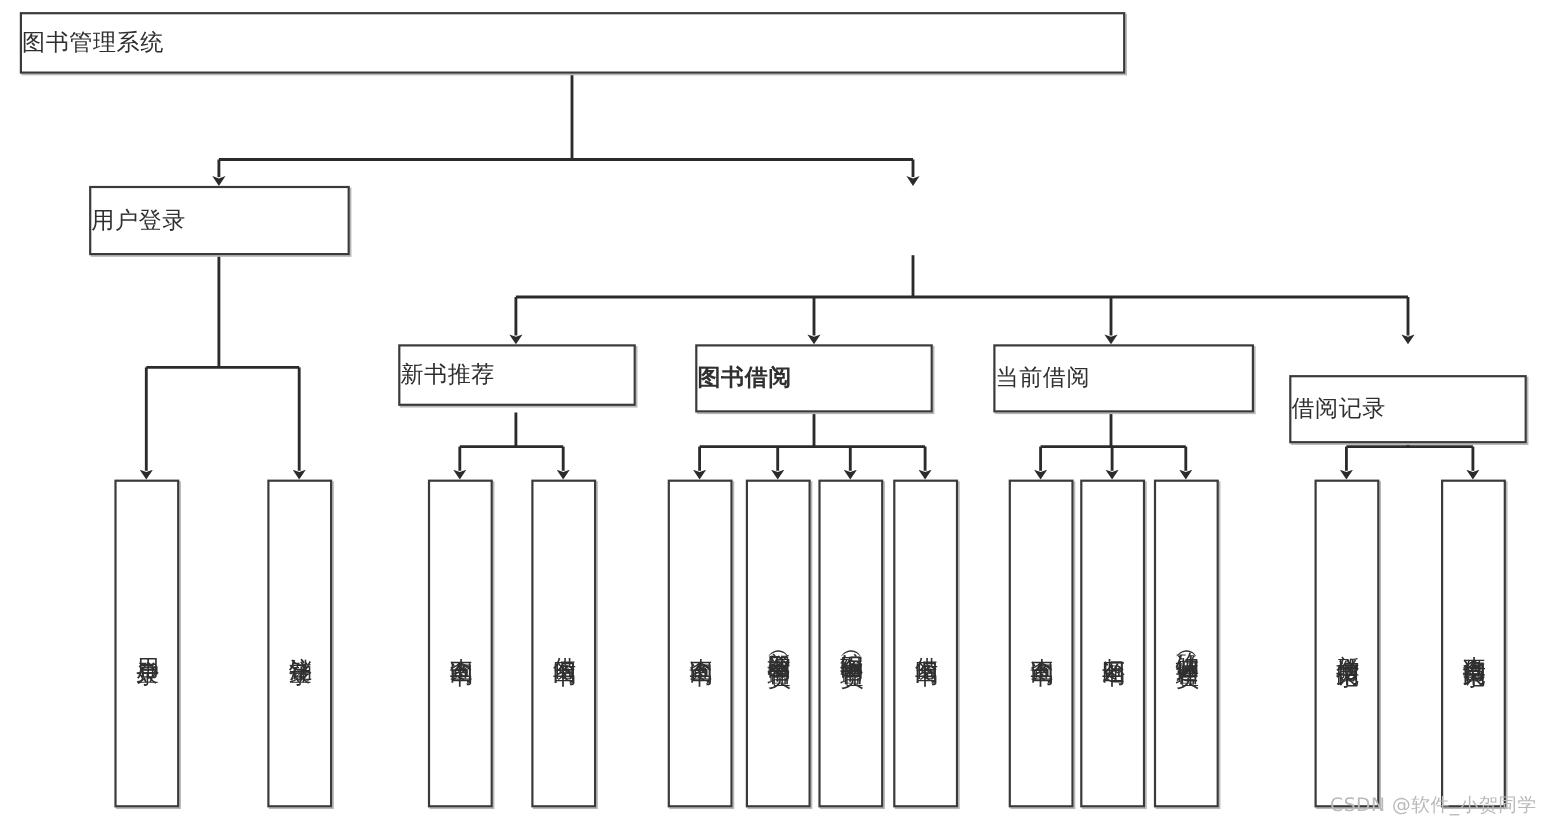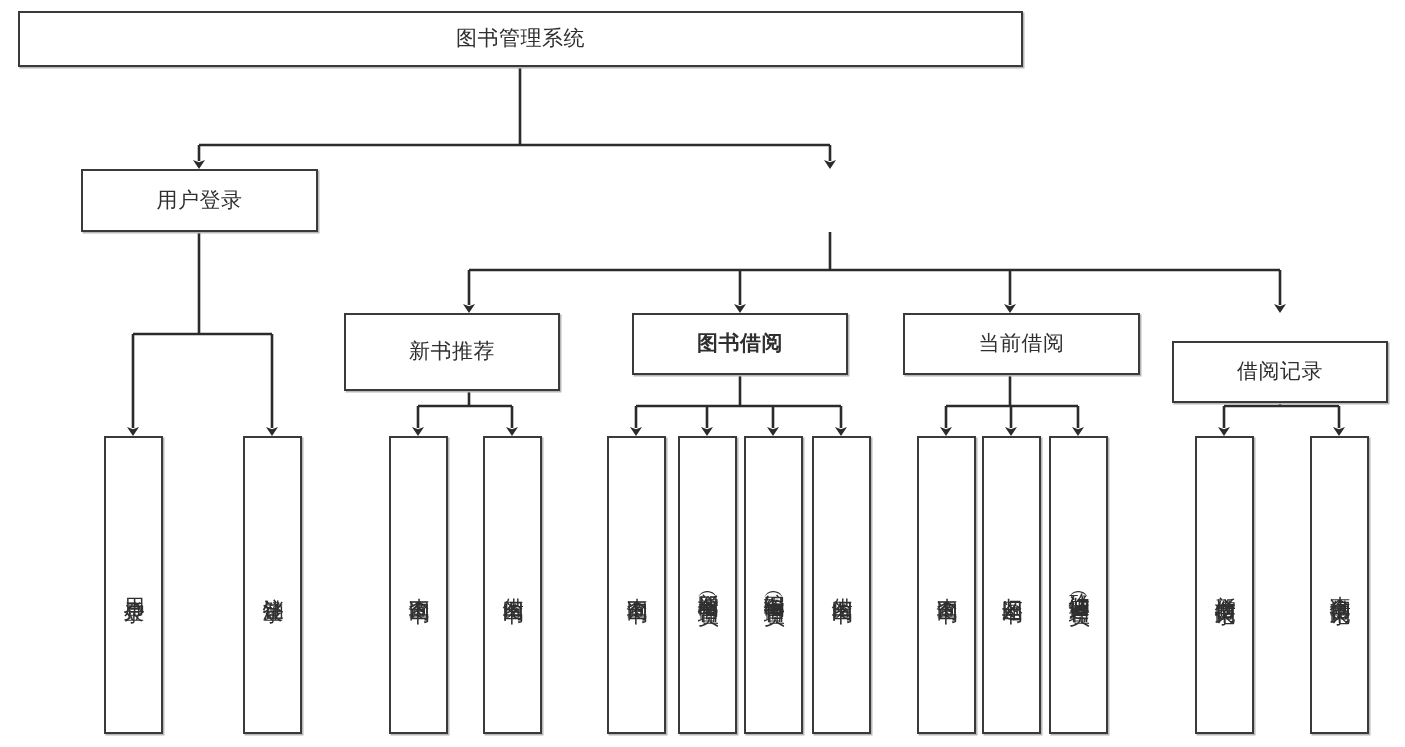--- a/index.html
+++ b/index.html
@@ -26,21 +26,20 @@
     pointer-events: none;
   }
   .node {
     position: absolute;
     box-sizing: border-box;
     background: #ffffff;
     border: 2px solid #3a3a3a;
     box-shadow: 1.5px 1.5px 0 #b8b8b8;
     display: flex;
     align-items: center;
-    justify-content: center;
     color: #2f2f2f;
   }
   .node .lbl {
     display: block;
     text-align: center;
     line-height: 1.12;
     letter-spacing: 0.5px;
   }
   .node.horiz .lbl {
     font-size: 21px;
@@ -123,21 +122,21 @@
   </svg>
 
   <div class="node horiz" style="left:18px; top:11px; width:1005px; height:56px;">
     <span class="lbl">图书管理系统</span>
   </div>
 
   <div class="node horiz" style="left:81px; top:169px; width:237px; height:63px;">
     <span class="lbl">用户登录</span>
   </div>
 
-  <div class="node horiz" style="left:344px; top:313px; width:216px; height:78px;">
+  <div class="node horiz" style="left:362px; top:313px; width:216px; height:56px;">
     <span class="lbl">新书推荐</span>
   </div>
   <div class="node horiz" style="left:632px; top:313px; width:216px; height:62px;font-weight:bold;">
     <span class="lbl">图书借阅</span>
   </div>
   <div class="node horiz" style="left:903px; top:313px; width:237px; height:62px;">
     <span class="lbl">当前借阅</span>
   </div>
   <div class="node horiz" style="left:1172px; top:313px; width:216px; height:62px;margin-top:28px;">
     <span class="lbl">借阅记录</span>
@@ -180,14 +179,15 @@
     <span class="lbl">确认归还（管理员）</span>
   </div>
 
   <div class="node vert" style="left:1195px; top:436px; width:59px; height:298px;">
     <span class="lbl">新增借阅记录</span>
   </div>
   <div class="node vert" style="left:1310px; top:436px; width:59px; height:298px;">
     <span class="lbl">查询借阅记录</span>
   </div>
 
+  <div id="watermark">CSDN @软件_小贺同学</div>
 
 </div>
 
 </body></html>

